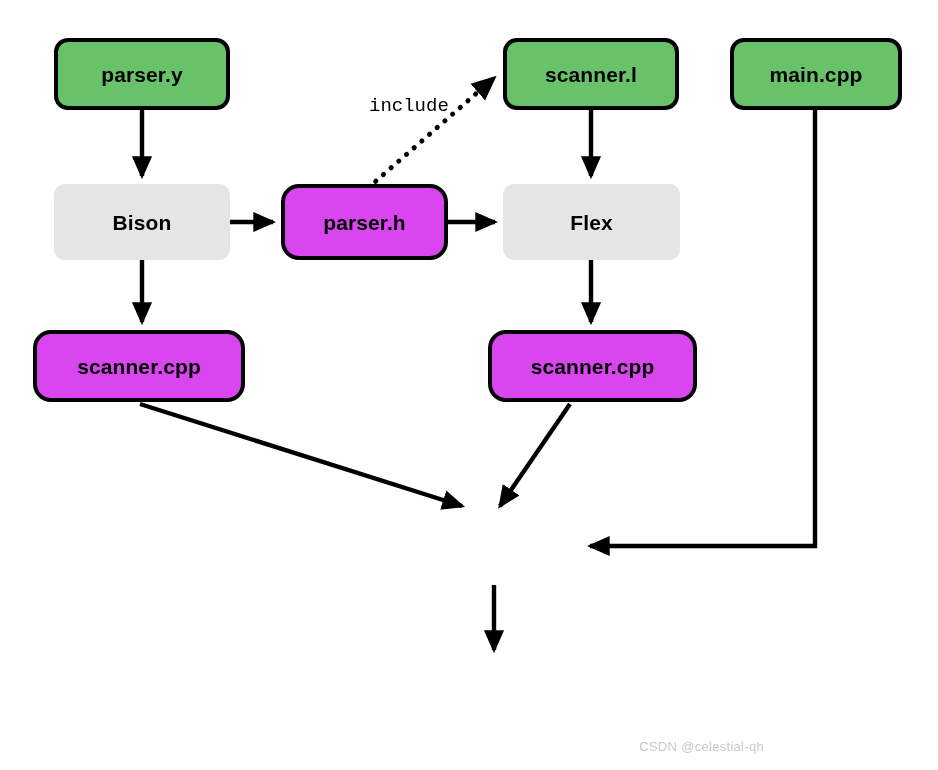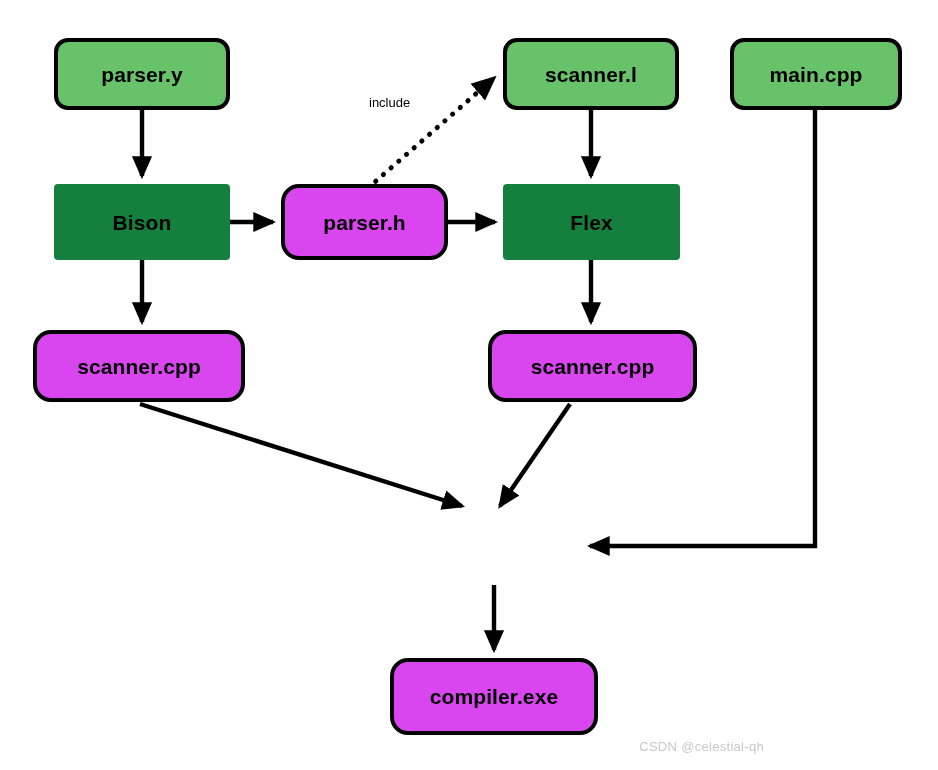--- a/index.html
+++ b/index.html
@@ -10,25 +10,25 @@
   }
   #stage{position:absolute;left:0;top:0;width:778px;height:770px;}
   #edges{position:absolute;left:0;top:0;width:938px;height:770px;}
   .node{
     position:absolute;box-sizing:border-box;
     display:flex;align-items:center;justify-content:center;
     text-align:center;font-weight:bold;color:#000000;
     font-size:21px;letter-spacing:.1px;line-height:1;
   }
   .node.source{background:#67c26a;border:4px solid #000000;border-radius:14px;}
-  .node.tool{background:#15803d;border:none;border-radius:4px;}
+  .node.tool{background:#e5e5e5;border:none;border-radius:11px;}
   .node.artifact{background:#d946ef;border:4px solid #000000;border-radius:18px;}
   .edge-label{
-    position:absolute;font-family:Liberation Sans, sans-serif;
-    font-size:13px;color:#000000;white-space:nowrap;
+    position:absolute;font-family:Liberation Mono, monospace;
+    font-size:19px;color:#000000;white-space:nowrap;
   }
   #watermark{
     position:absolute;right:14px;bottom:16px;
     font-size:13px;color:#c8c8c8;letter-spacing:.3px;white-space:nowrap;
   }
 </style>
 </head>
 <body>
 
 <div id="stage">
@@ -85,21 +85,18 @@
 
   <div class="node artifact" style="left:33px;top:330px;width:212px;height:72px;">
     <span>scanner.cpp</span>
   </div>
 
   <div class="node artifact" style="left:488px;top:330px;width:209px;height:72px;">
     <span>scanner.cpp</span>
   </div>
 
 
-  <div class="node artifact" style="left:390px;top:658px;width:208px;height:77px;">
-    <span>compiler.exe</span>
-  </div>
 
   <div class="edge-label" style="left:369px;top:95px;">include</div>
 
   <div id="watermark">CSDN @celestial-qh</div>
 
 </div>
 
 </body></html>

